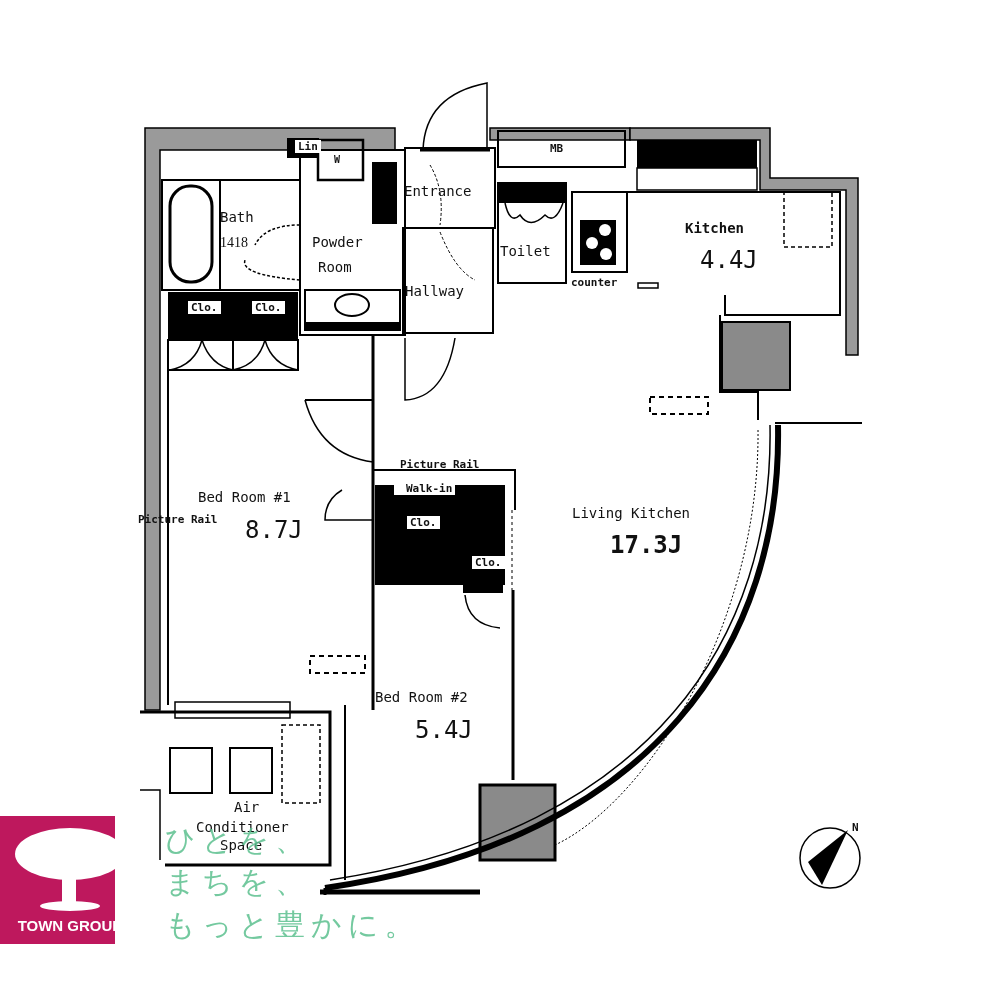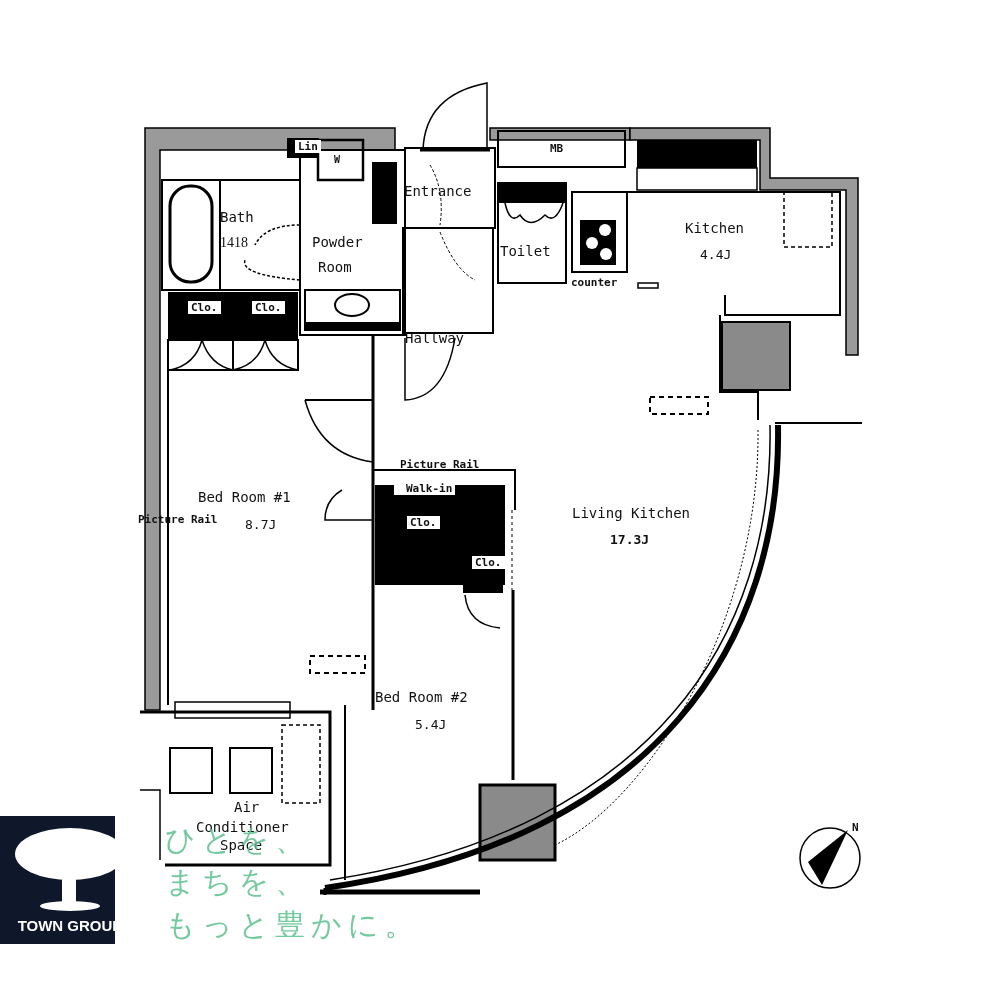--- a/index.html
+++ b/index.html
@@ -1,24 +1,24 @@
 <!DOCTYPE html>
 <html><head>
 <meta charset="utf-8">
 <style>
   html,body{margin:0;padding:0;background:#fff;}
   body{width:1000px;height:999px;position:relative;overflow:hidden;font-family:"DejaVu Sans Mono","Liberation Mono",monospace;}
   svg{position:absolute;left:0;top:0;}
   .lbl{position:absolute;font-family:"DejaVu Sans Mono","Liberation Mono",monospace;color:#111;white-space:nowrap;line-height:1;}
   .room{font-size:14px;}
-  .area{font-size:13px;}
+  .area{font-size:24px;}
   .small{font-size:11px;font-weight:bold;}
   .tiny{font-size:10px;font-weight:bold;}
   .inv{background:#fff;padding:1px 3px;margin-left:6px;}
-  .logo{position:absolute;left:0;top:816px;width:115px;height:128px;background:#0f172a;}
+  .logo{position:absolute;left:0;top:816px;width:115px;height:128px;background:#be185d;}
   .logo-text{position:absolute;left:0;bottom:10px;width:140px;text-align:center;color:#fff;font-family:"Liberation Sans",sans-serif;font-weight:bold;font-size:15px;}
   .slogan{position:absolute;left:165px;color:#5cc08f;font-family:"DejaVu Sans",sans-serif;font-size:30px;letter-spacing:6px;opacity:.85;}
 </style>
 </head>
 <body>
 
 <svg width="1000" height="999" viewBox="0 0 1000 999">
 
   <g fill="#9a9a9a" stroke="#000" stroke-width="1.5">
     <path d="M145 128 H395 V150 H160 V710 H145 Z"></path>
@@ -117,25 +117,25 @@
   </g>
 </svg>
 
 <span class="lbl small inv" style="left:289px;top:140px;">Lin</span>
 <span class="lbl tiny" style="left:334px;top:155px;">W</span>
 <span class="lbl room" style="left:220px;top:210px;">Bath</span>
 <span class="lbl room" style="left:220px;top:236px;font-family:Liberation Serif, serif;">1418</span>
 <span class="lbl room" style="left:312px;top:235px;">Powder</span>
 <span class="lbl room" style="left:318px;top:260px;">Room</span>
 <span class="lbl room" style="left:404px;top:184px;">Entrance</span>
-<span class="lbl room" style="left:405px;top:284px;margin-top:47px;">Hallway</span>
+<span class="lbl room" style="left:405px;top:284px;">Hallway</span>
 <span class="lbl room" style="left:500px;top:244px;">Toilet</span>
 <span class="lbl small" style="left:550px;top:143px;">MB</span>
 <span class="lbl small" style="left:571px;top:277px;">counter</span>
-<span class="lbl room" style="left:685px;top:221px;">Kitchen</span>
+<span class="lbl room" style="left:685px;top:221px;font-weight:bold;">Kitchen</span>
 <span class="lbl area" style="left:700px;top:248px;">4.4J</span>
 <span class="lbl small inv" style="left:182px;top:301px;">Clo.</span>
 <span class="lbl small inv" style="left:246px;top:301px;">Clo.</span>
 <span class="lbl small" style="left:400px;top:459px;">Picture Rail</span>
 <span class="lbl room" style="left:198px;top:490px;">Bed Room #1</span>
 <span class="lbl small" style="left:138px;top:514px;">Picture Rail</span>
 <span class="lbl area" style="left:245px;top:518px;">8.7J</span>
 <span class="lbl small inv" style="left:388px;top:482px;padding-left:12px;">Walk-in</span>
 <span class="lbl small inv" style="left:401px;top:516px;">Clo.</span>
 <span class="lbl small inv" style="left:466px;top:556px;">Clo.</span>

